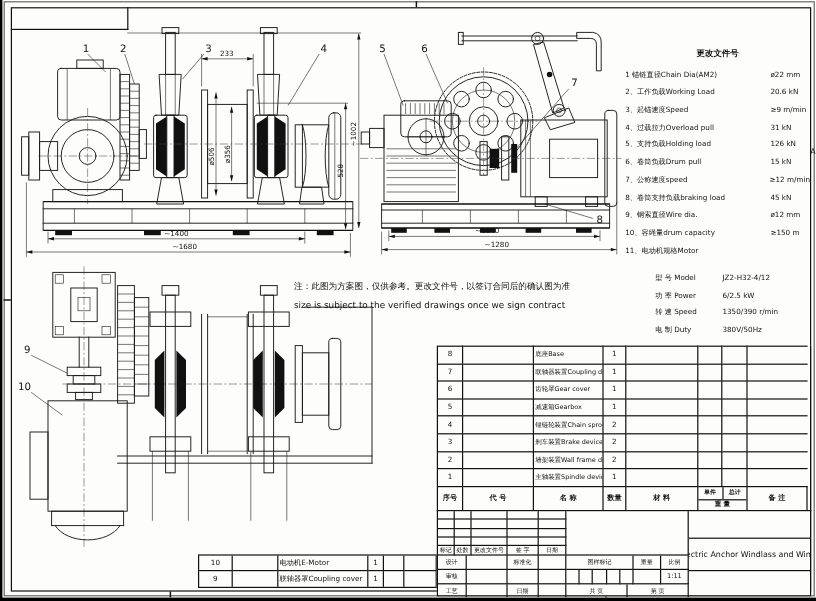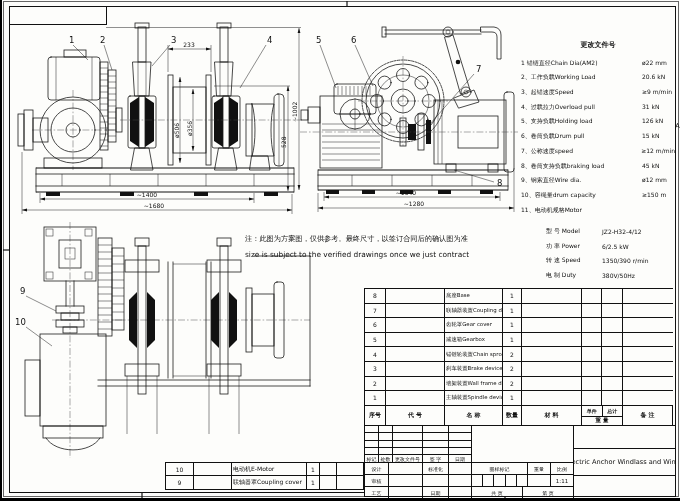--- a/index.html
+++ b/index.html
@@ -374,22 +374,22 @@
         <span class="lb">转 速 Speed</span>
         <span class="vl">1350/390 r/min</span>
       </div>
     <div class="srow">
         <span class="lb">电 制 Duty</span>
         <span class="vl">380V/50Hz</span>
       </div>
   </div>
 
   <div class="abs" id="note">
-    <div style="font-size:7.2px;">注：此图为方案图，仅供参考。最终尺寸，以签订合同后的确认图为准</div>
-    <div>size is subject to the verified drawings once we just contract</div>
+    <div style="font-size:7.2px;">注：此图为方案图，仅供参考。更改文件号，以签订合同后的确认图为准</div>
+    <div>size is subject to the verified drawings once we sign contract</div>
   </div>
 
   <div class="abs" id="parts">
     <div class="prow">
         <div class="pc">8</div>
         <div class="pc"></div>
         <div class="pc nm">底座Base</div>
         <div class="pc">1</div>
         <div class="pc"></div>
         <div class="pc"></div>

